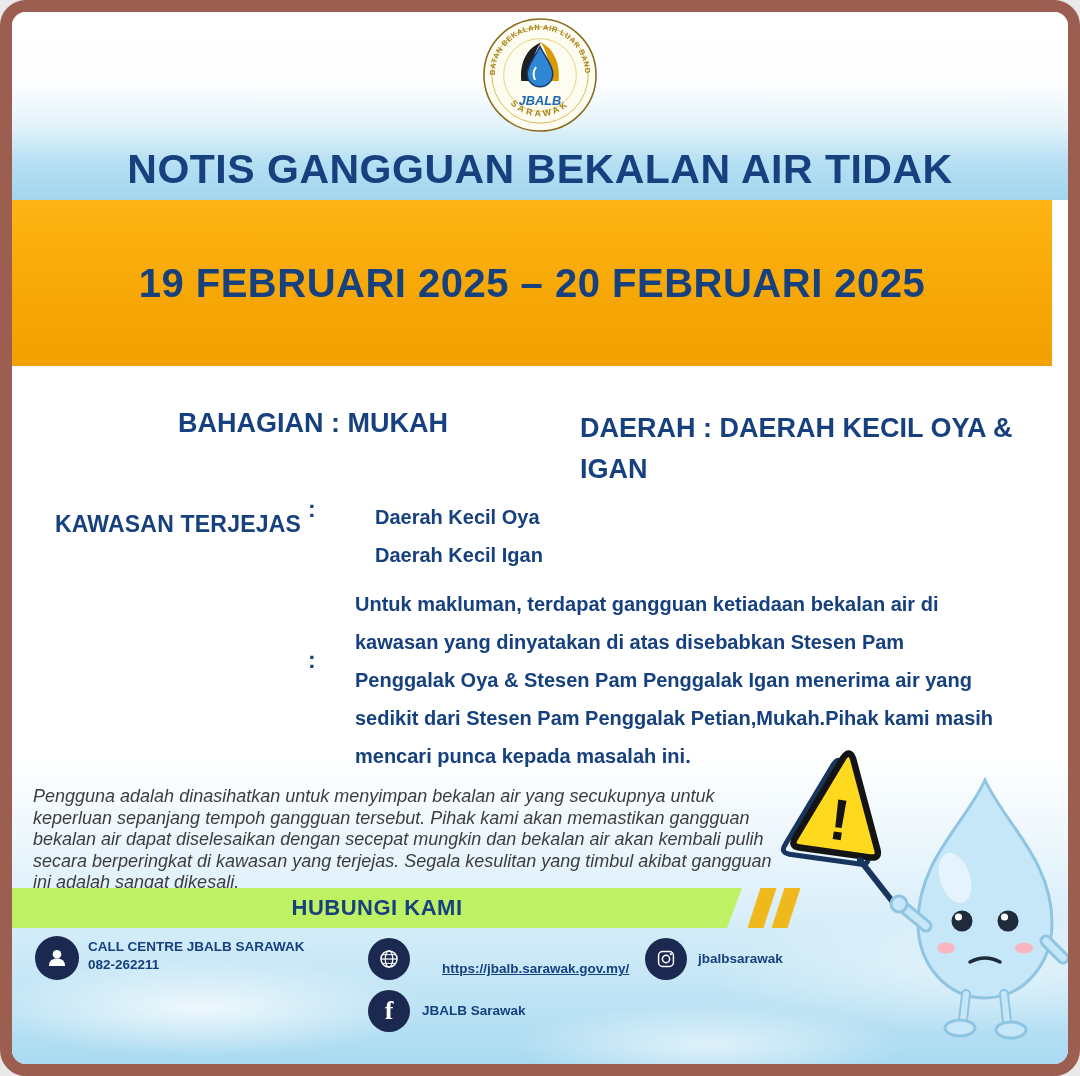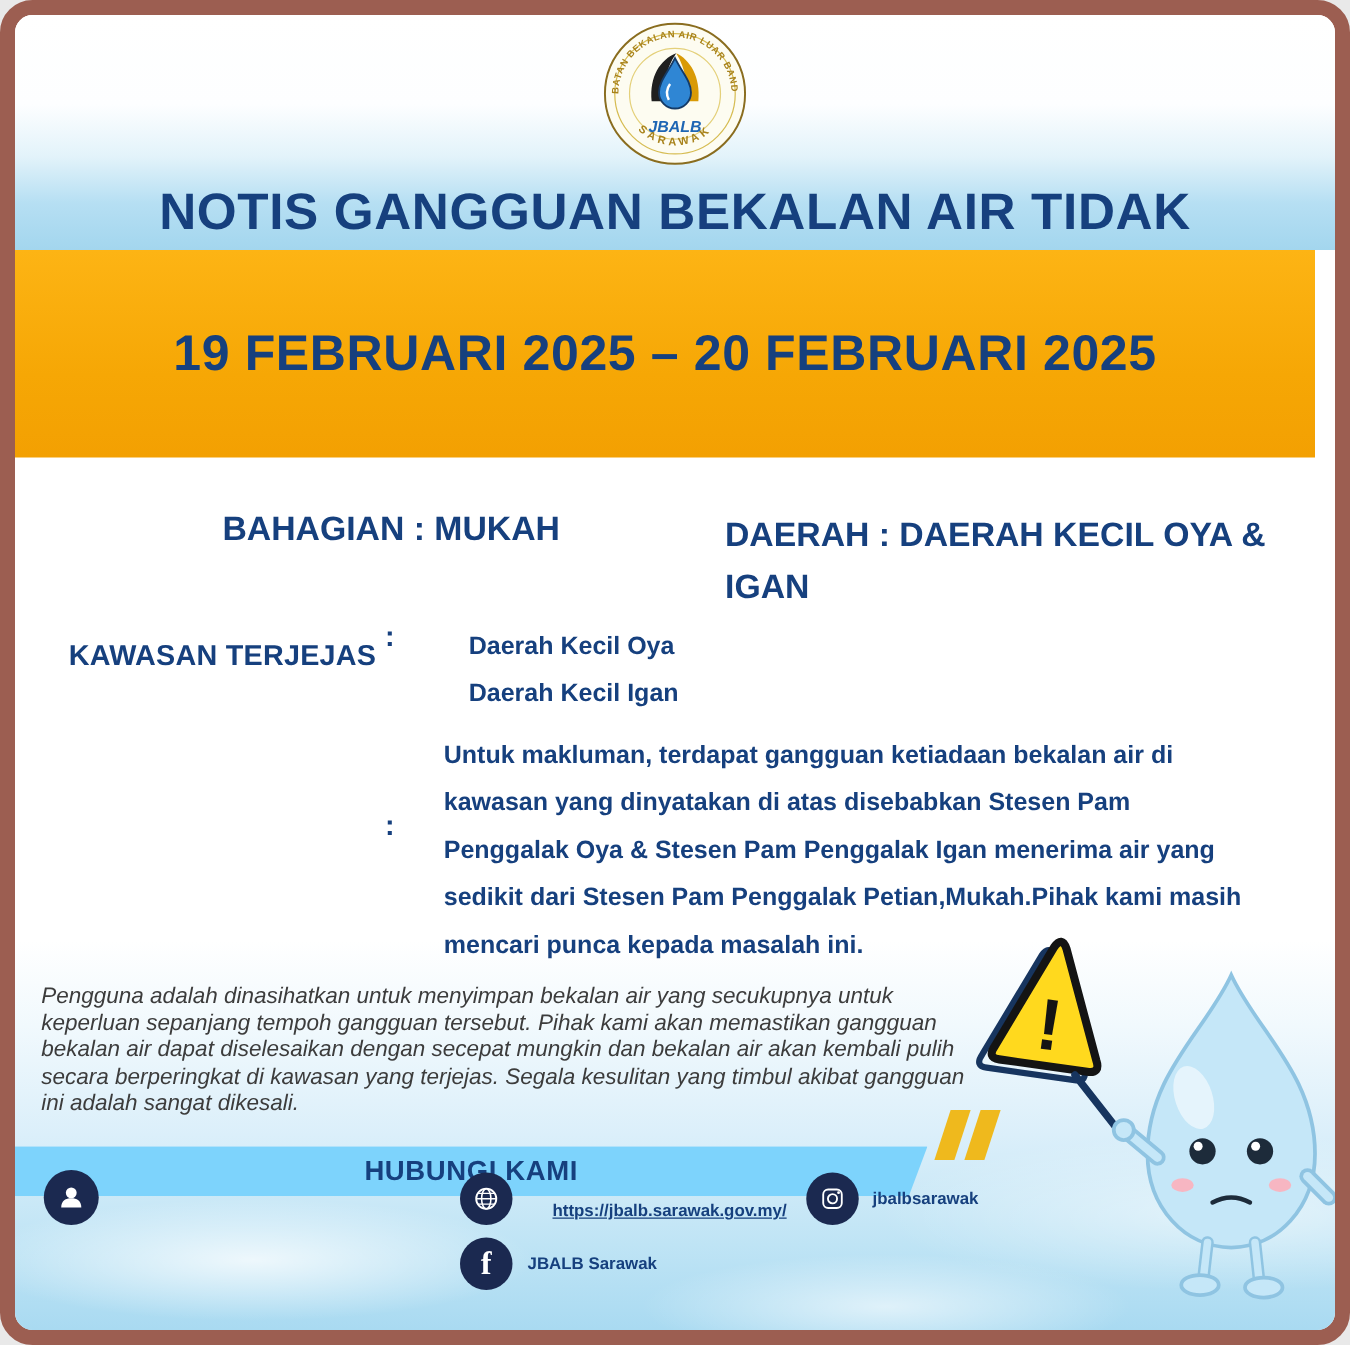--- a/index.html
+++ b/index.html
@@ -33,23 +33,23 @@
   .water-bg{left:0;right:0;top:740px;bottom:0;
     background:
       radial-gradient(ellipse 320px 70px at 18% 82%, rgba(255,255,255,.75), rgba(255,255,255,0) 70%),
       radial-gradient(ellipse 280px 60px at 66% 94%, rgba(255,255,255,.6), rgba(255,255,255,0) 70%),
       radial-gradient(ellipse 400px 90px at 92% 70%, rgba(255,255,255,.5), rgba(255,255,255,0) 70%),
       linear-gradient(180deg,#ffffff 0%,#f1f9fd 22%,#dbeffa 50%,#bfe4f5 78%,#a9daf1 100%);}
 
   .disclaimer{top:774px;left:21px;width:742px;font-size:18px;font-style:italic;
     color:#3c3c3c;line-height:21.5px;}
 
-  .contact-bar{top:876px;left:0;width:730px;height:40px;background:#7dd3fc;
+  .contact-bar{top:876px;left:0;width:730px;height:40px;background:#bef264;
     clip-path:polygon(0 0,100% 0,calc(100% - 15px) 100%,0 100%);
-    display:flex;align-items:center;justify-content:center;margin-top:29px;}
+    display:flex;align-items:center;justify-content:center;}
   .contact-bar-title{font-size:22px;font-weight:bold;color:#16407e;letter-spacing:.5px;}
   .bar-stripe{top:876px;width:16px;height:40px;background:#efb91d;transform:skewX(-18deg);}
 
   .icon-circle{width:44px;height:44px;border-radius:50%;background:#1b2950;
     display:flex;align-items:center;justify-content:center;}
   .c-text{font-size:13.5px;font-weight:bold;color:#16407e;line-height:18px;}
   .link{text-decoration:underline;}
 
   .mascot{top:716px;left:768px;width:290px;height:332px;}
 </style>
@@ -109,20 +109,24 @@
   </div>
   <div class="abs bar-stripe" style="left:742px;"></div>
   <div class="abs bar-stripe" style="left:766px;"></div>
 
   <div class="abs icon-circle" style="top:924px;left:23px;">
     <svg width="26" height="26" viewBox="0 0 42 42">
       <circle cx="21" cy="15" r="7" fill="#ffffff"></circle>
       <path d="M8,34 C8,25 14,22 21,22 C28,22 34,25 34,34 Z" fill="#ffffff"></path>
     </svg>
   </div>
+  <div class="abs" style="top:926px;left:76px;">
+    <div class="c-text">CALL CENTRE JBALB SARAWAK</div>
+    <div class="c-text">082-262211</div>
+  </div>
 
   <div class="abs icon-circle" style="top:926px;left:356px;width:42px;height:42px;">
     <svg width="26" height="26" viewBox="0 0 42 42">
       <circle cx="21" cy="21" r="13" fill="none" stroke="#ffffff" stroke-width="2.4"></circle>
       <ellipse cx="21" cy="21" rx="6" ry="13" fill="none" stroke="#ffffff" stroke-width="2"></ellipse>
       <line x1="8" y1="21" x2="34" y2="21" stroke="#ffffff" stroke-width="2"></line>
       <line x1="10" y1="14" x2="32" y2="14" stroke="#ffffff" stroke-width="1.6"></line>
       <line x1="10" y1="28" x2="32" y2="28" stroke="#ffffff" stroke-width="1.6"></line>
     </svg>
   </div>

